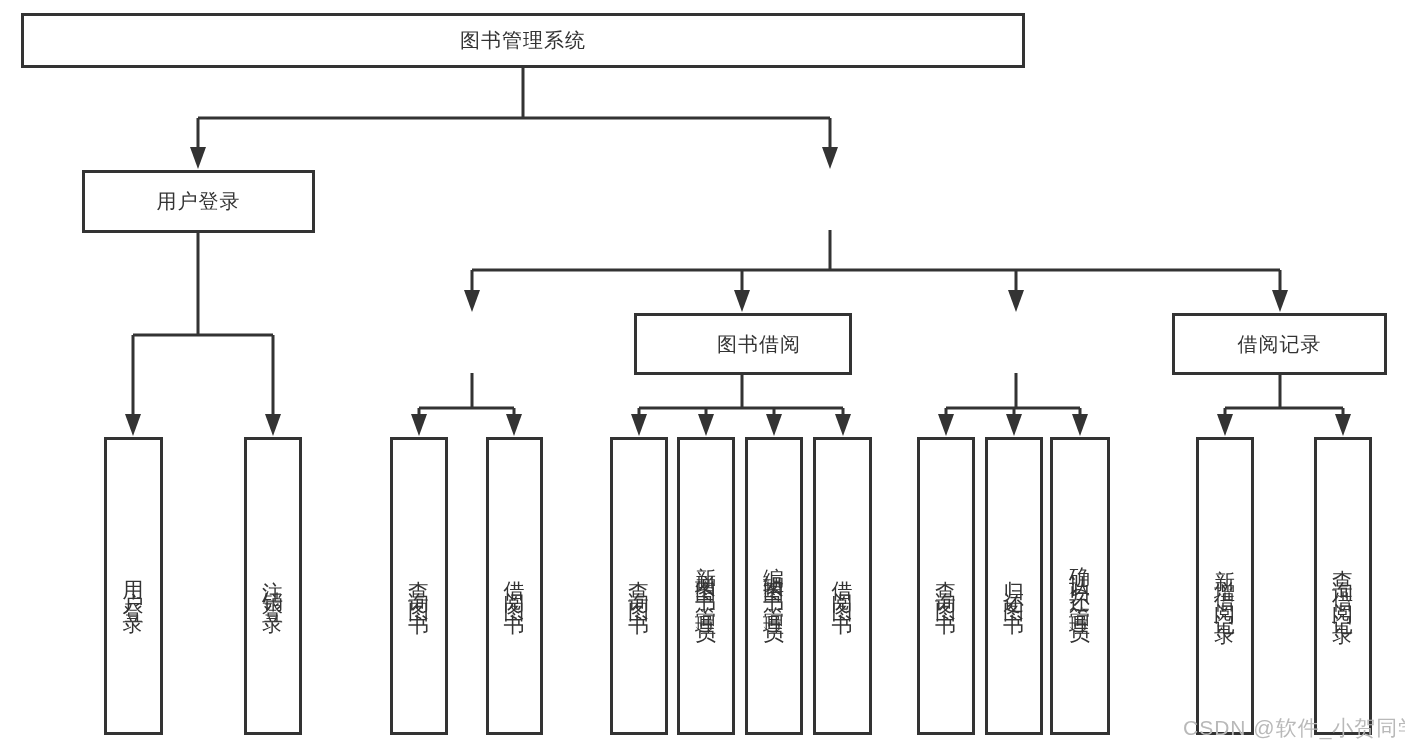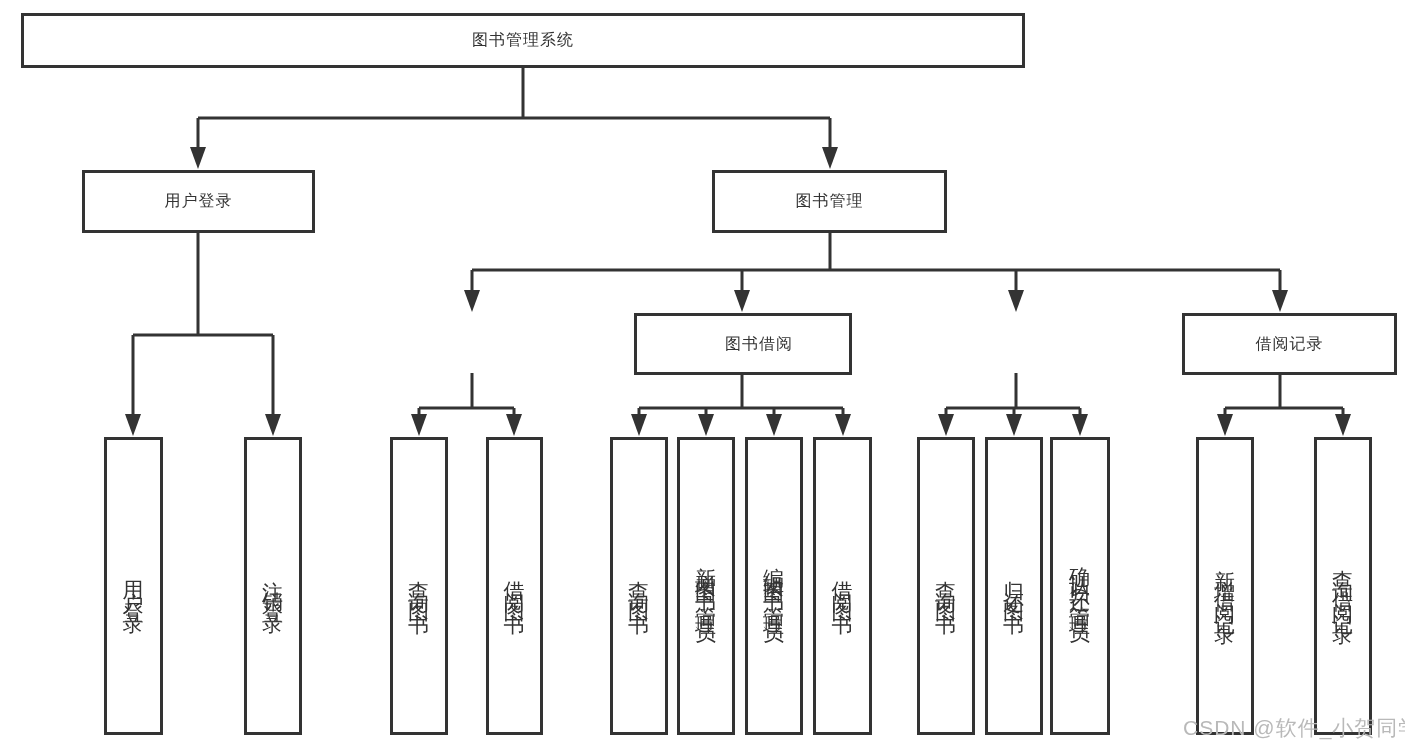--- a/index.html
+++ b/index.html
@@ -22,21 +22,21 @@
     box-sizing: border-box;
     border: 3px solid #333333;
     background: #ffffff;
     color: #333333;
     z-index: 1;
   }
   .h-box {
     display: flex;
     align-items: center;
     justify-content: center;
-    font-size: 16px;
+    font-size: 20px;
     letter-spacing: 1px;
   }
   .v-box {
     display: flex;
     align-items: center;
     justify-content: center;
     font-size: 21px;
   }
   .v-box span {
     writing-mode: vertical-rl;
@@ -98,24 +98,23 @@
       <polygon points="1006,414 1022,414 1014,436"></polygon>
       <polygon points="1072,414 1088,414 1080,436"></polygon>
       <polygon points="1217,414 1233,414 1225,436"></polygon>
       <polygon points="1335,414 1351,414 1343,436"></polygon>
     </g>
   </svg>
 
   <div class="box h-box" style="left:21px; top:13px; width:1004px; height:55px;">图书管理系统</div>
 
   <div class="box h-box" style="left:82px; top:170px; width:233px; height:63px;">用户登录</div>
-  <div class="box h-box" style="left:712px; top:170px; width:235px; height:63px;">图书管理</div>
 
   <div class="box h-box" style="left:634px; top:313px; width:218px; height:62px;padding-left:32px;">图书借阅</div>
-  <div class="box h-box" style="left:1172px; top:313px; width:215px; height:62px;margin-left:10px;">借阅记录</div>
+  <div class="box h-box" style="left:1172px; top:313px; width:215px; height:62px;">借阅记录</div>
 
   <div class="box v-box" style="left:104px; top:437px; width:59px; height:298px;">
     <span>用户登录</span>
   </div>
   <div class="box v-box" style="left:244px; top:437px; width:58px; height:298px;">
     <span>注销登录</span>
   </div>
 
   <div class="box v-box" style="left:390px; top:437px; width:58px; height:298px;">
     <span>查询图书</span>

